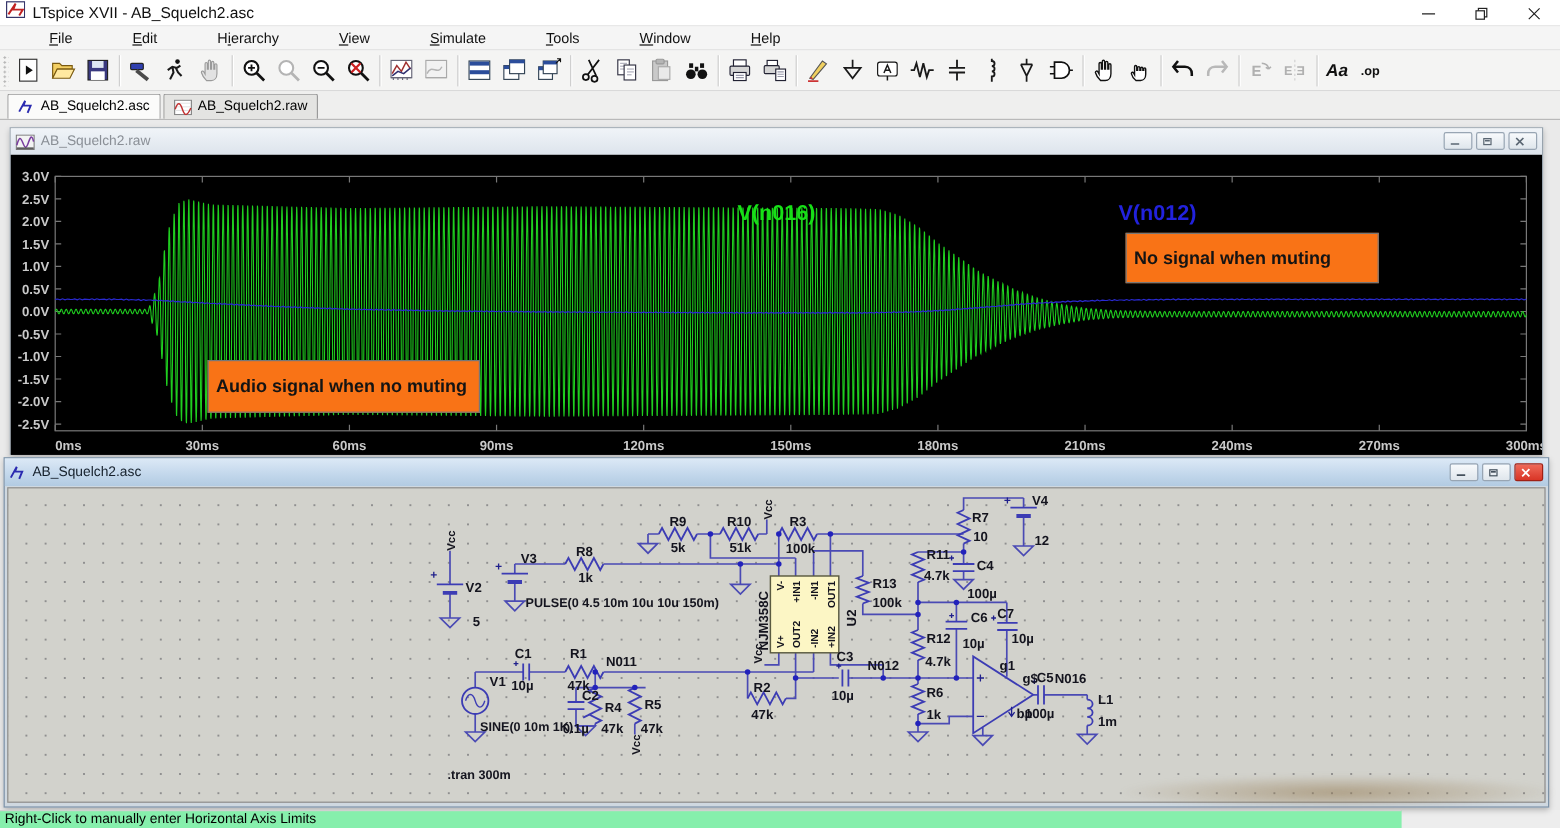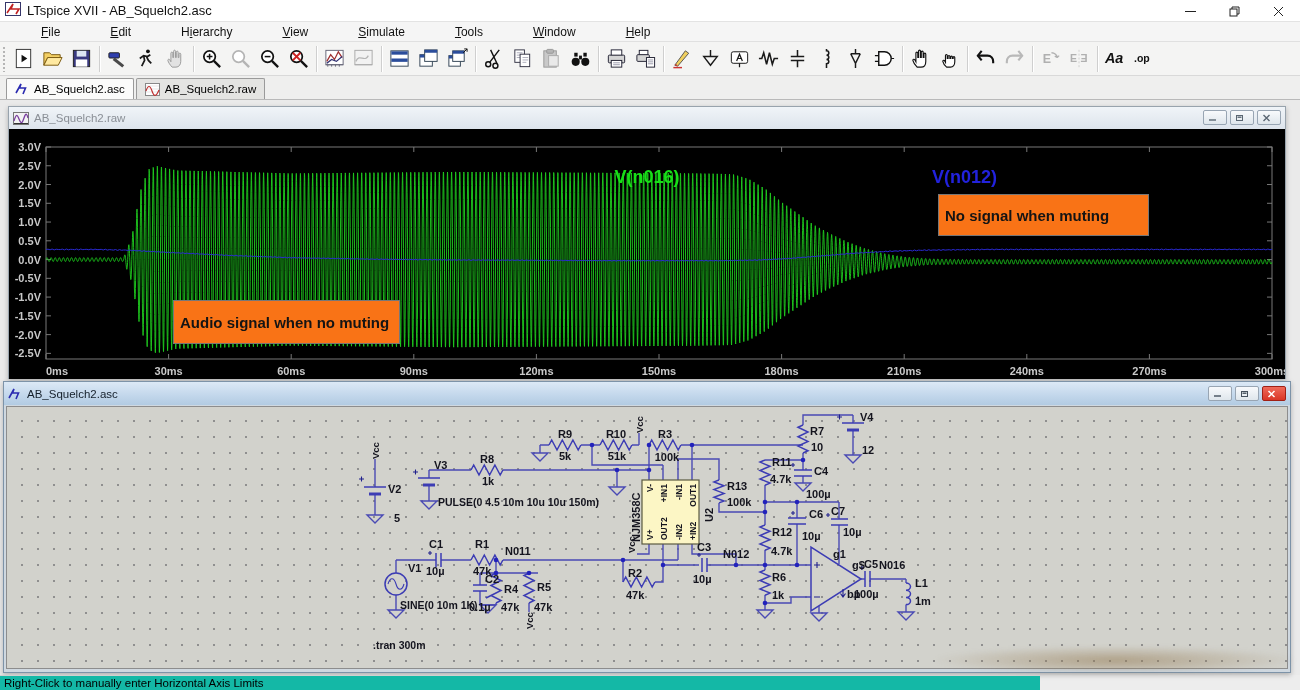--- a/index.html
+++ b/index.html
@@ -52,21 +52,21 @@
   .schemcanvas{position:absolute;left:2px;top:24px;width:1282px;height:263px;
     background-color:#d2d2cc;border:1px solid #8d8d8d;
     background-image:radial-gradient(circle,#8f8f8f 0.8px,transparent 1px);
     background-size:16px 16px;background-position:7px 6px;}
   .schemcanvas svg{position:absolute;left:0;top:0;}
   svg text{font-family:"Liberation Sans",sans-serif;}
   .sn{font-size:11px;font-weight:bold;fill:#14141e;}
   .sv{font-size:11px;font-weight:bold;fill:#14141e;}
   .sd{font-size:10.5px;font-weight:bold;fill:#14141e;}
   
-  .statusbar{position:absolute;left:0;top:675px;width:1040px;height:15px;background:#14b8a6;
+  .statusbar{position:absolute;left:0;top:675px;width:1168px;height:15px;background:#86efac;
     border-top:1px solid #d0d0d0;font-size:11.5px;color:#000;padding-left:4px;display:flex;align-items:center;}
   .smudge{position:absolute;left:935px;top:646px;width:360px;height:26px;pointer-events:none;
     background:radial-gradient(ellipse at 50% 55%,rgba(148,122,82,.55),rgba(148,122,82,0) 72%);
     filter:blur(2px);z-index:60;}
 </style>
 </head>
 <body>
 
 <div class="titlebar">
   <span class="ticon">

